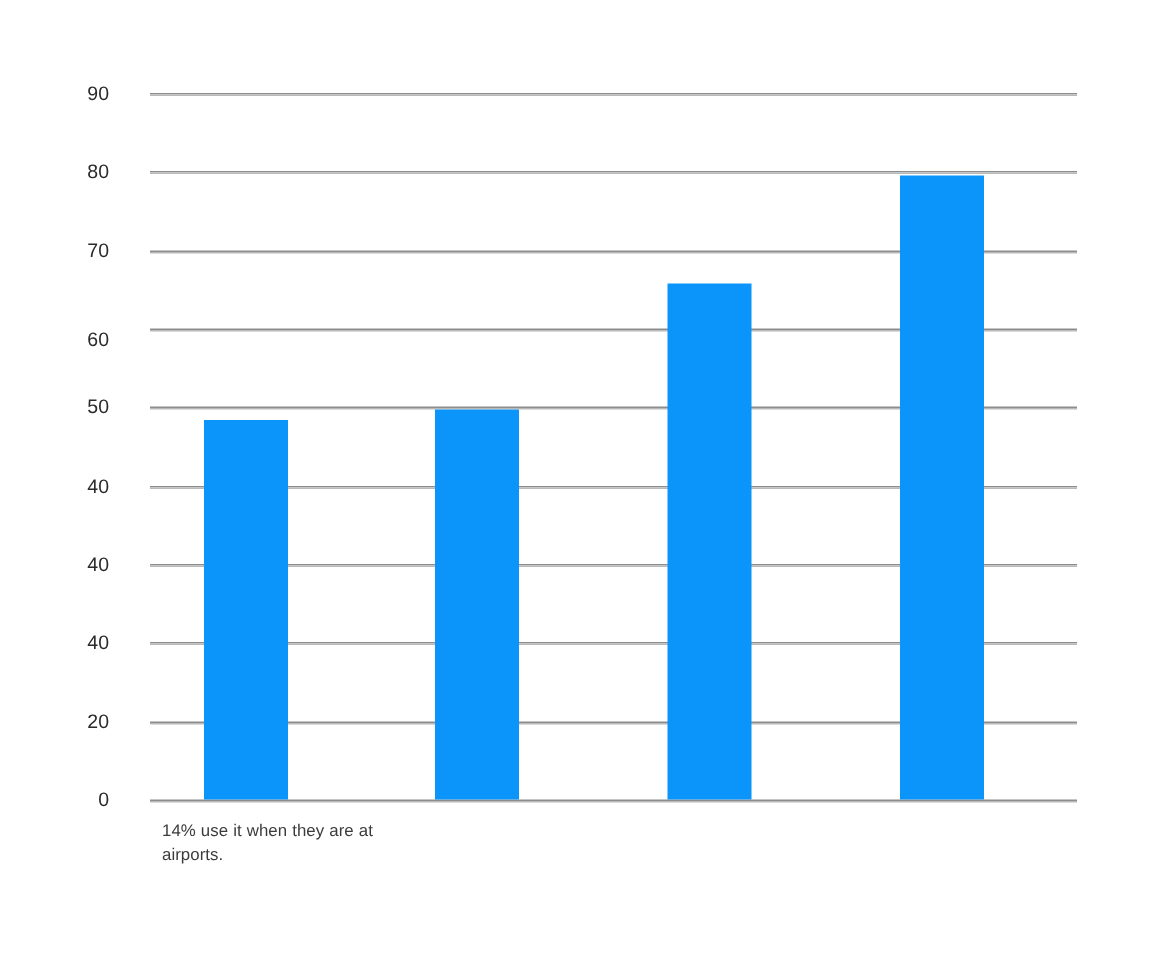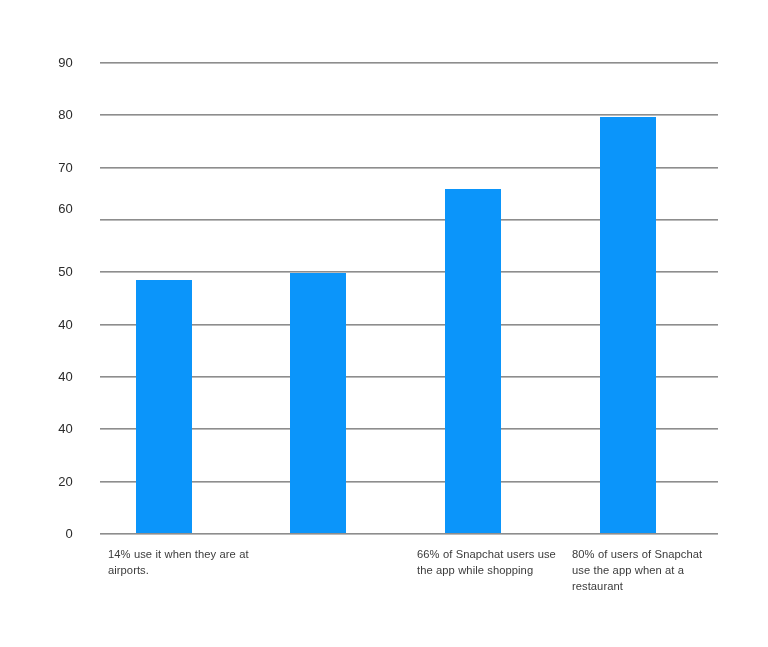--- a/index.html
+++ b/index.html
@@ -94,21 +94,21 @@
 </style>
 </head>
 <body>
 
 <div id="chart-root">
 
   <div class="yaxis-labels">
     <div class="ytick" style="top:0px">90</div>
     <div class="ytick" style="top:52.33px">80</div>
     <div class="ytick" style="top:104.67px">70</div>
-    <div class="ytick" style="top:146px">60</div>
+    <div class="ytick" style="top:164px">60</div>
     <div class="ytick" style="top:209.33px">50</div>
     <div class="ytick" style="top:261.67px">40</div>
     <div class="ytick" style="top:314px">40</div>
     <div class="ytick" style="top:366.33px">40</div>
     <div class="ytick" style="top:418.67px">20</div>
     <div class="ytick" style="top:471px">0</div>
   </div>
 
   <div class="plot-area">
 
@@ -125,17 +125,15 @@
 
     <div class="bar" style="left: 36px; height: 252.77px; background: rgb(11, 149, 250);"></div>
     <div class="bar" style="left: 190px; height: 259.573px; background: rgb(11, 149, 250);"></div>
     <div class="bar" style="left: 345px; height: 344.353px; background: rgb(11, 149, 250);"></div>
     <div class="bar" style="left: 500px; height: 416.05px; background: rgb(11, 149, 250);"></div>
 
   </div>
 
   <div class="cat-labels">
     <div class="cat-label" style="left:8px">14% use it when they are at airports.</div>
-    <div class="cat-label" style="left:317px">66% of Snapchat users use the app while shopping</div>
-    <div class="cat-label" style="left:472px">80% of users of Snapchat use the app when at a restaurant</div>
   </div>
 
 </div>
 
 </body></html>

